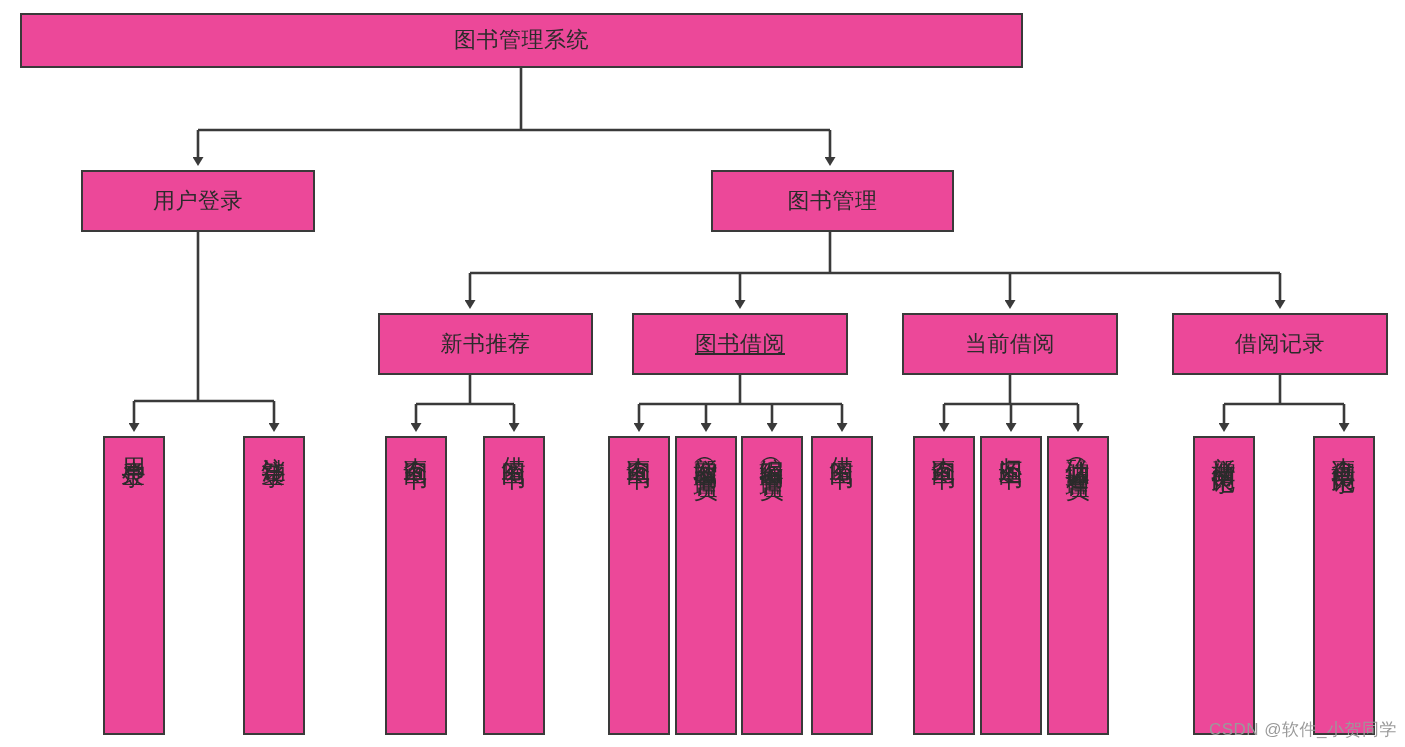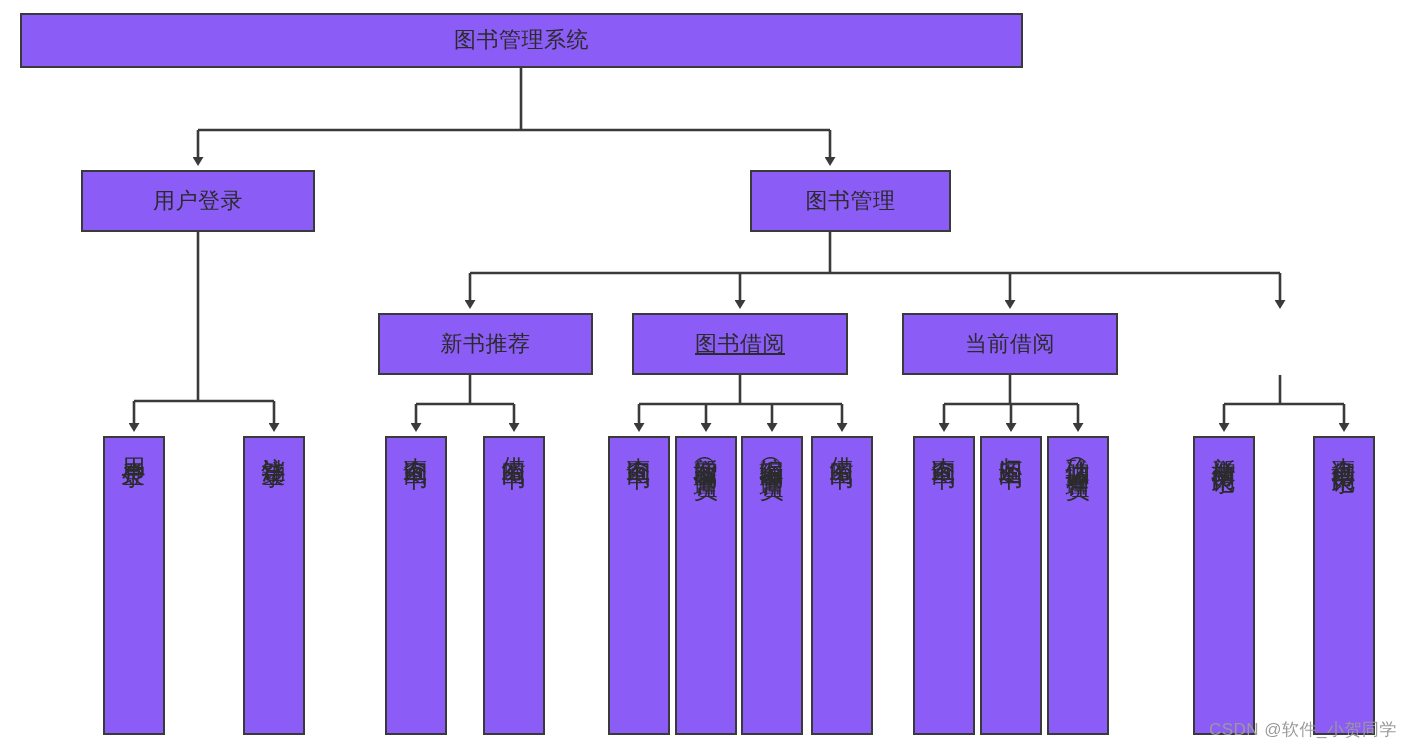--- a/index.html
+++ b/index.html
@@ -9,21 +9,21 @@
     font-family:"Liberation Sans","DejaVu Sans",sans-serif;
     overflow:hidden;
     position:relative;
   }
   #stage{position:absolute;left:0;top:0;width:1405px;height:747px;}
   svg.links{position:absolute;left:0;top:0;width:1405px;height:747px;pointer-events:none;}
   .node{
     position:absolute;
     box-sizing:border-box;
     border:2.5px solid #3a3a3a;
-    background:#8b5cf6;
+    background:#ec4899;
     display:flex;
     align-items:center;
     justify-content:center;
     color:#2b2b2b;
   }
   .node .lbl{
     display:block;
     text-align:center;
     letter-spacing:0.5px;
     color:#2b2b2b;
@@ -112,32 +112,35 @@
     </g>
   </svg>
 
   <div class="node horiz" style="left:20px;top:13px;width:1003px;height:55px;">
     <span class="lbl">图书管理系统</span>
   </div>
 
   <div class="node horiz" style="left:81px;top:170px;width:234px;height:62px;">
     <span class="lbl">用户登录</span>
   </div>
-  <div class="node horiz" style="left:711px;top:170px;width:201px;height:62px;margin-left:39px;">
+  <div class="node horiz" style="left:711px;top:170px;width:243px;height:62px;">
     <span class="lbl">图书管理</span>
   </div>
 
   <div class="node horiz" style="left:363px;top:313px;width:215px;height:62px;margin-left:15px;">
     <span class="lbl">新书推荐</span>
   </div>
   <div class="node horiz" style="left:632px;top:313px;width:216px;height:62px;text-decoration:underline;">
     <span class="lbl">图书借阅</span>
   </div>
   <div class="node horiz" style="left:902px;top:313px;width:216px;height:62px;">
     <span class="lbl">当前借阅</span>
+  </div>
+  <div class="node horiz" style="left:1172px;top:313px;width:216px;height:62px;">
+    <span class="lbl">借阅记录</span>
   </div>
 
   <div class="node vert" style="left:103px;top:436px;width:62px;height:299px;">
     <span class="lbl">用户登录</span>
   </div>
   <div class="node vert" style="left:243px;top:436px;width:62px;height:299px;">
     <span class="lbl">注销登录</span>
   </div>
 
   <div class="node vert" style="left:385px;top:436px;width:62px;height:299px;">

